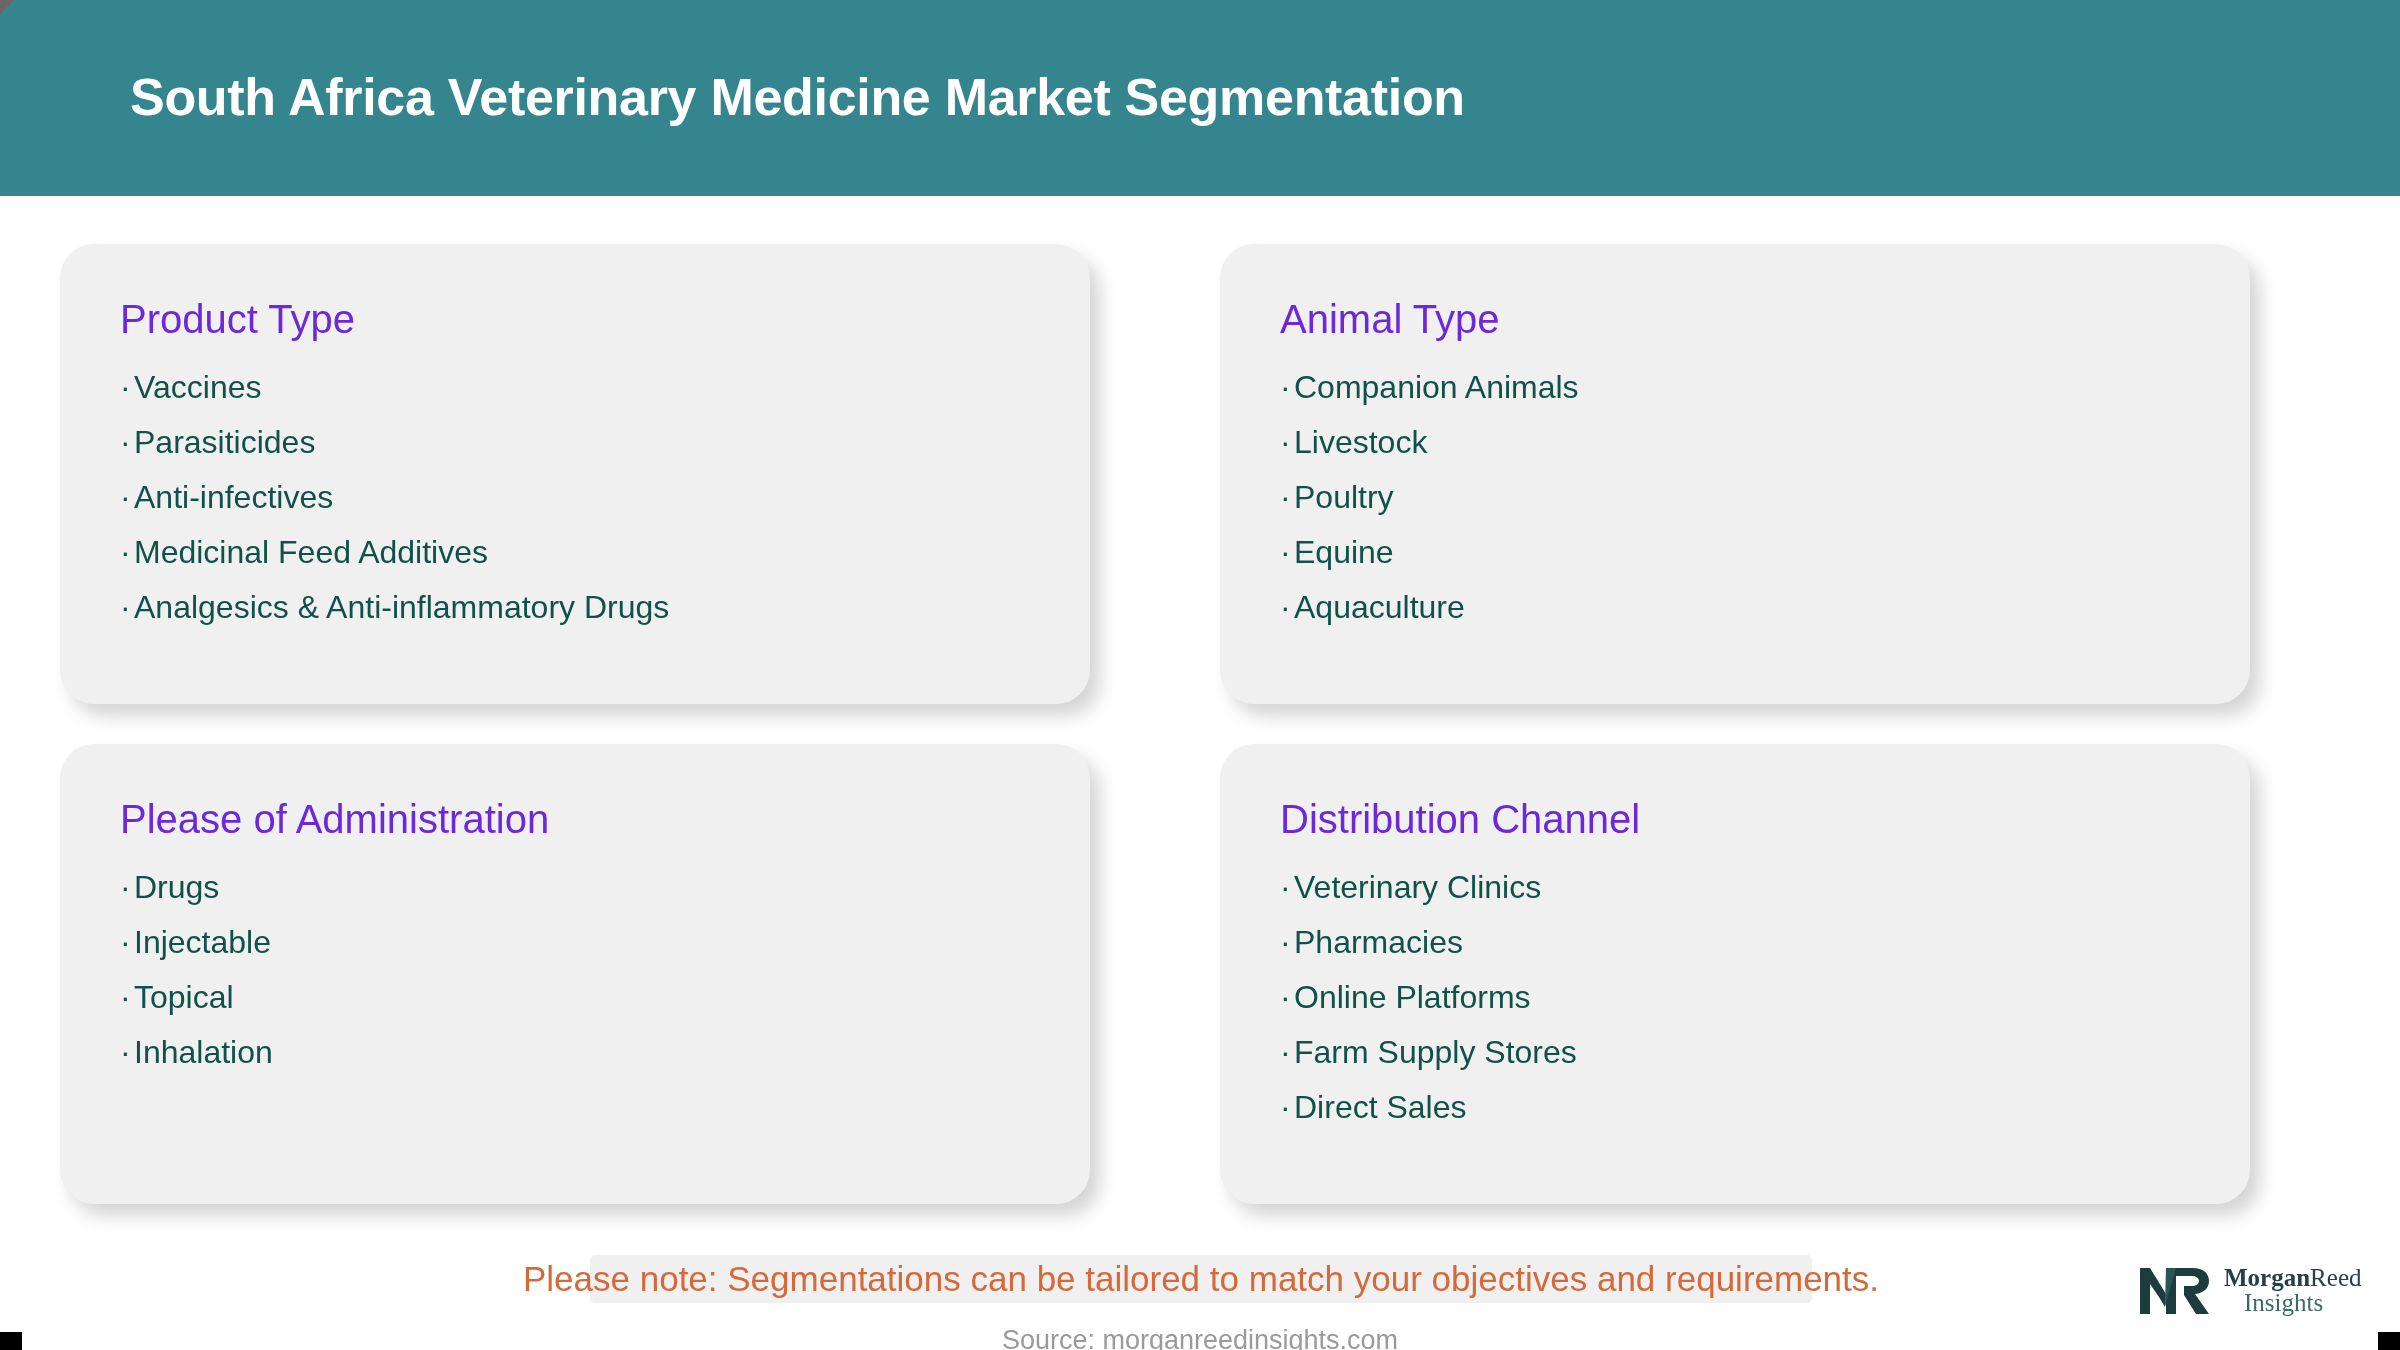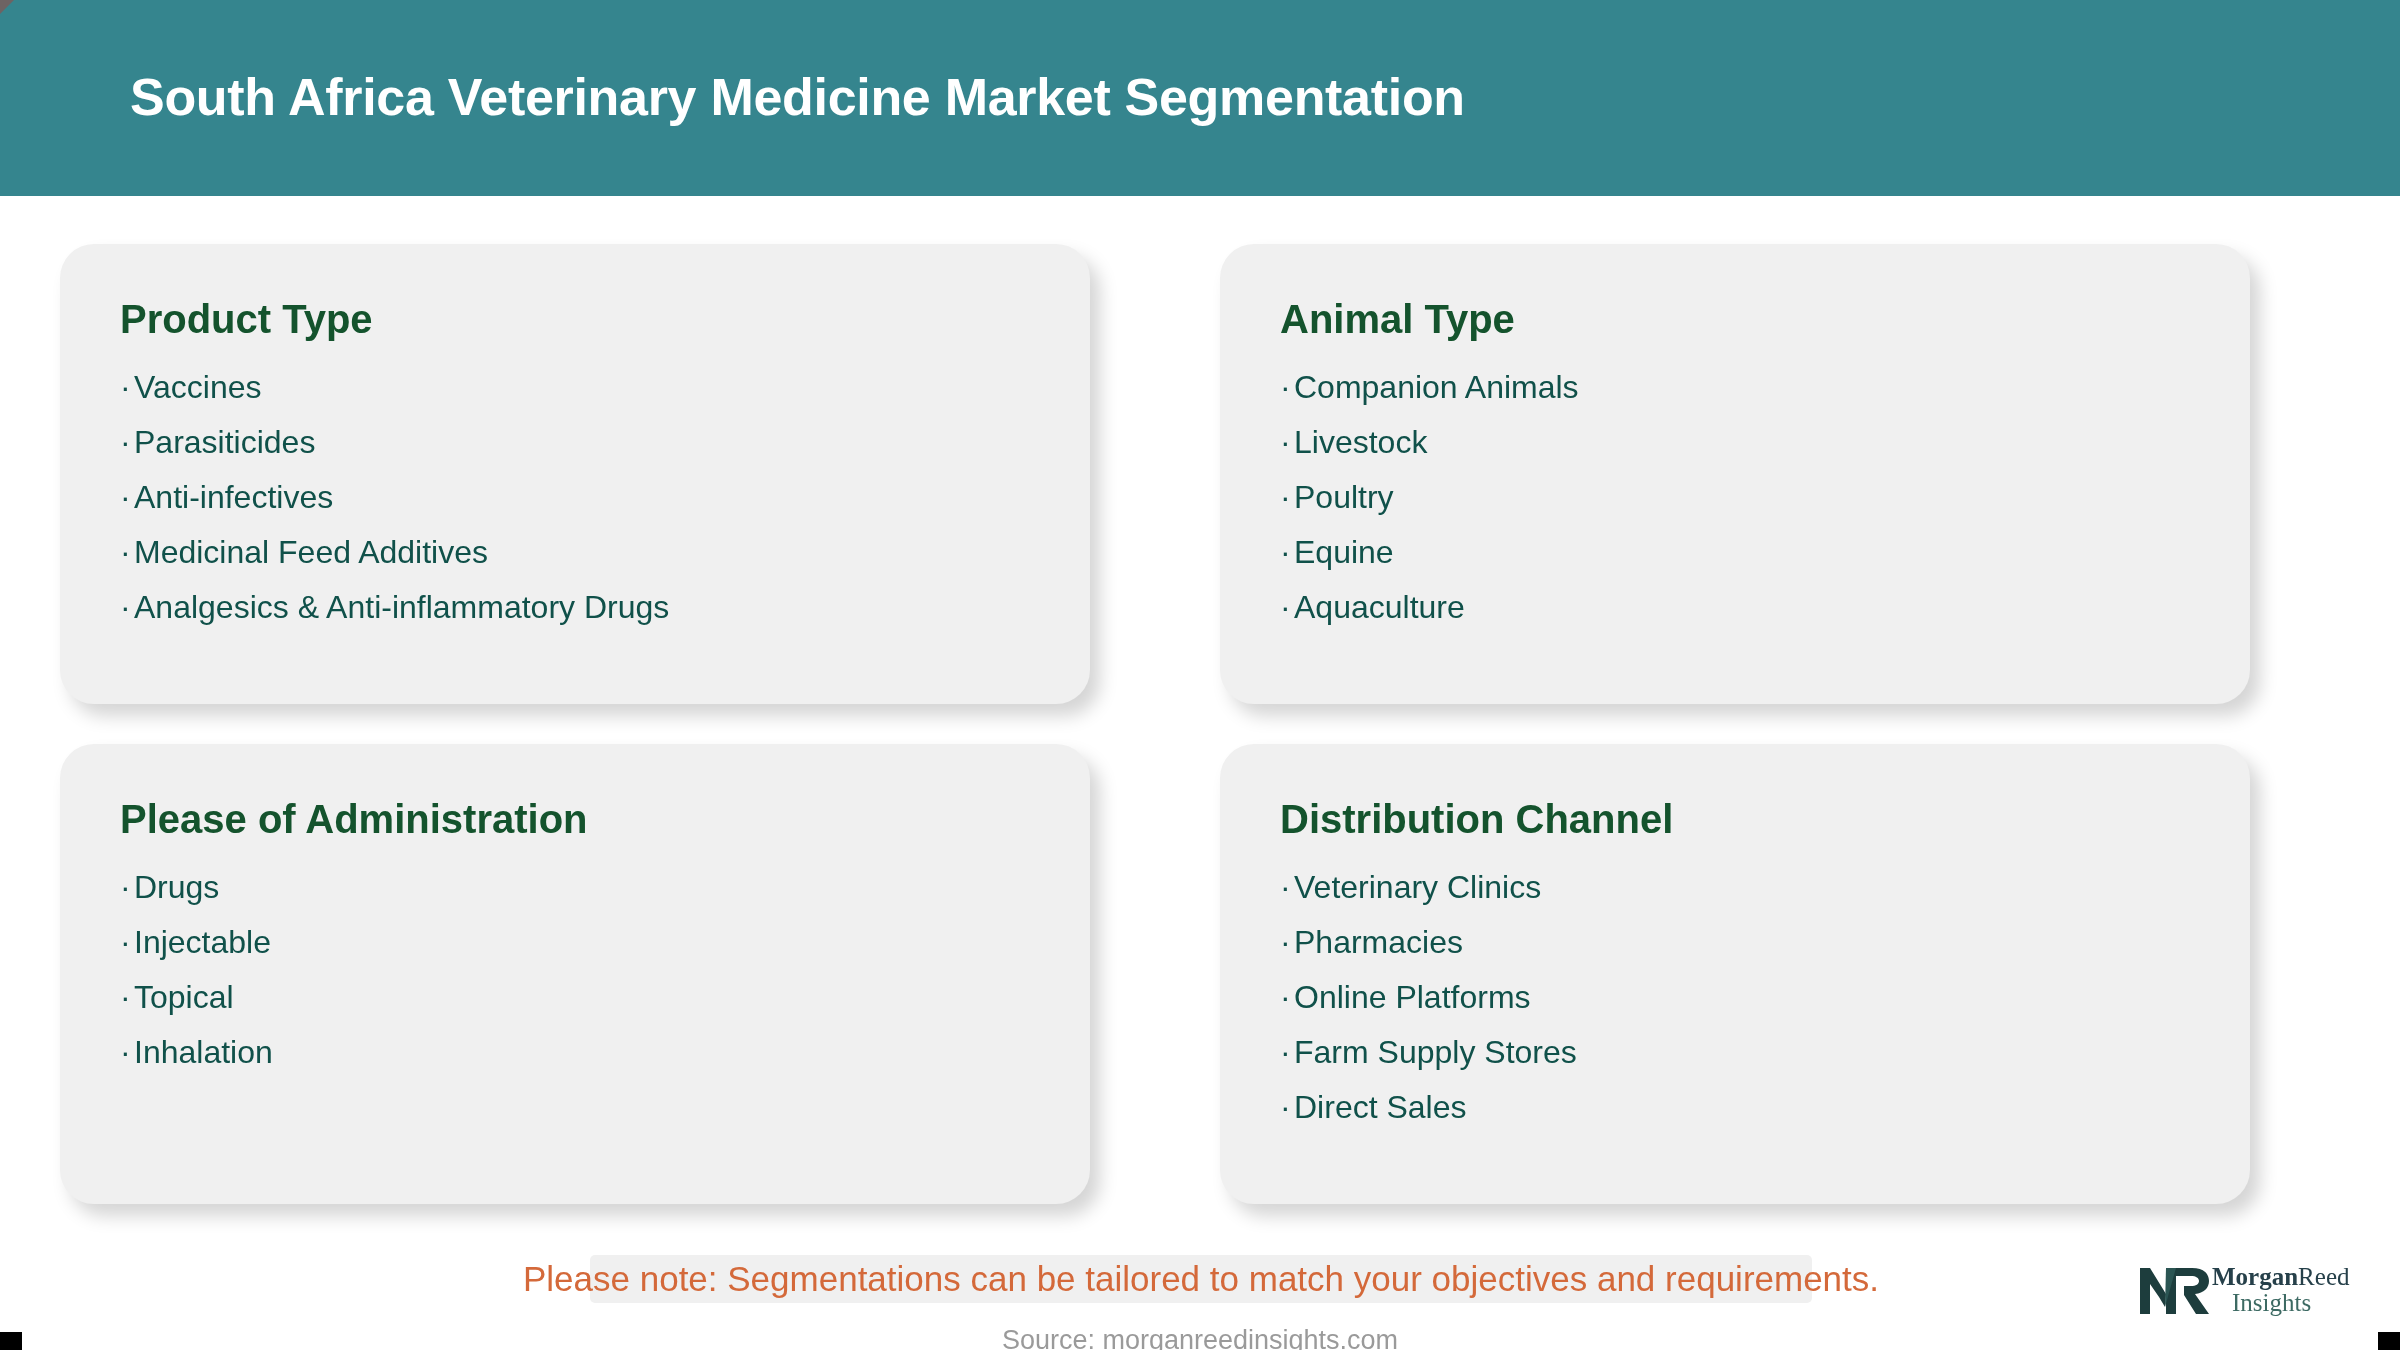--- a/index.html
+++ b/index.html
@@ -63,23 +63,23 @@
 
   .card {
     position: relative;
     background: #f0f0f0;
     border-radius: 34px;
     box-shadow: 10px 12px 18px rgba(0,0,0,0.17);
     padding: 52px 60px 40px 60px;
   }
 
   .card-title {
-    color: #14532d;
+    color: #6d28d9;
     font-size: 40px;
-    font-weight: bold;
+    font-weight: normal;
     line-height: 1.15;
     margin-bottom: 18px;
     white-space: nowrap;
   }
 
   .card-list {
     list-style: none;
   }
   .card-list li {
     color: #10514A;
@@ -122,21 +122,22 @@
     font-size: 27px;
     margin-top: 17px;
   }
 
   
   .logo {
     position: absolute;
     left: 2138px;
     top: 1264px;
     display: flex;
-    align-items: flex-start;
+    align-items: center;
+    gap: 12px;
   }
   .logo-mark { width: 74px; height: 52px; display: block; }
   .logo-words { display: flex; flex-direction: column; line-height: 1.02; }
   .logo-line1 { font-family: "Liberation Serif", serif; font-size: 25px; color: #26404a; }
   .logo-line1 b { font-weight: bold; }
   .logo-line1 span.reed { font-weight: normal; }
   .logo-line2 { font-family: "Liberation Serif", serif; font-size: 25px; color: #3d6a63; margin-left: 20px; }
 
   
   .mark-bl, .mark-br {

